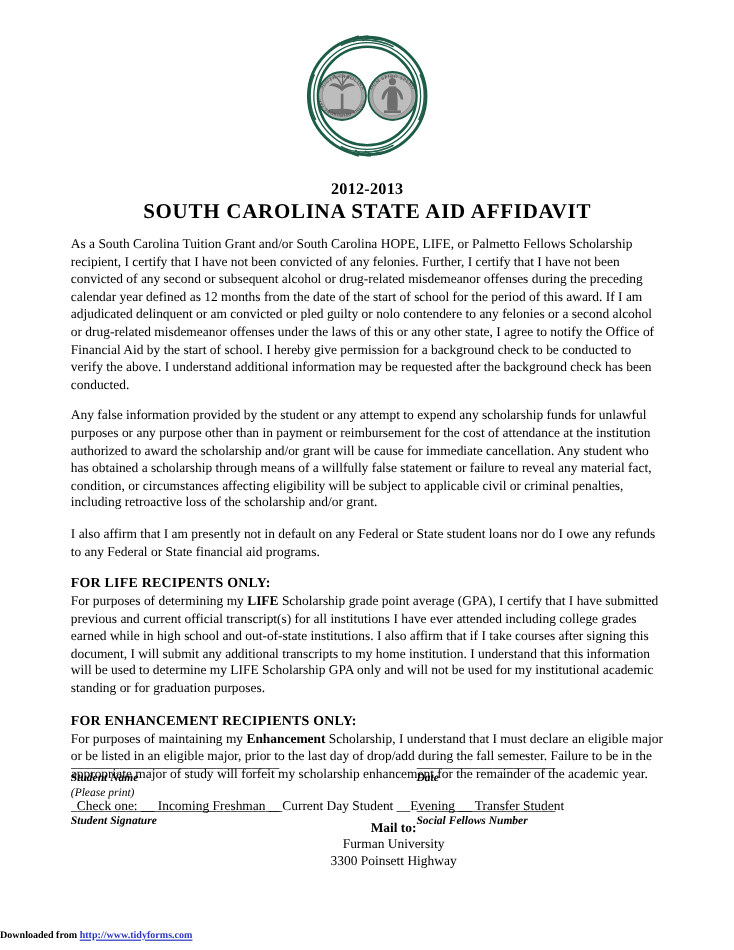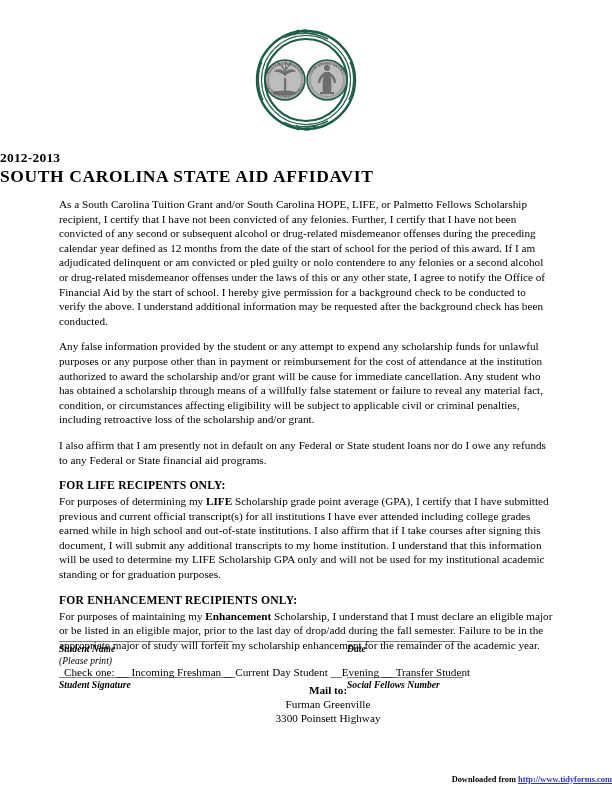--- a/index.html
+++ b/index.html
@@ -37,21 +37,21 @@
     height: 104px;
     line-height: 0;
   }
 
   
   .title-block {
     position: absolute;
     left: 0;
     top: 150px;
     width: 612px;
-    text-align: left;
+    text-align: center;
   }
   .title-year {
     font-size: 13.5px;
     font-weight: bold;
     letter-spacing: 0.2px;
     line-height: 15px;
   }
   .title-main {
     font-size: 17.5px;
     font-weight: bold;
@@ -152,21 +152,21 @@
     margin-left: 44px;
   }
   .mailto .mail-head { font-weight: bold; }
 
   
   .footer {
     position: absolute;
     left: 0;
     top: 775px;
     width: 612px;
-    text-align: right;
+    text-align: left;
     font-size: 8.4px;
     font-weight: bold;
     line-height: 10px;
   }
   .footer .url {
     color: #2b36c4;
     text-decoration: underline;
     font-weight: bold;
   }
 </style>
@@ -283,21 +283,21 @@
       <div class="sig-col-right">
         <div class="dashline">____________________</div>
         <div class="sig-label">Social Fellows Number</div>
       </div>
     </div>
 
   </div>
 
   <div class="mailto">
     <div class="mail-head">Mail to:</div>
-    <div>Furman Greenville</div>
+    <div>Furman University</div>
     <div>3300 Poinsett Highway</div>
   </div>
 
   <div class="footer">
     <span>Downloaded from </span><a class="url" href="#">http://www.tidyforms.com</a>
   </div>
 
 </div>
 
 </body></html>

